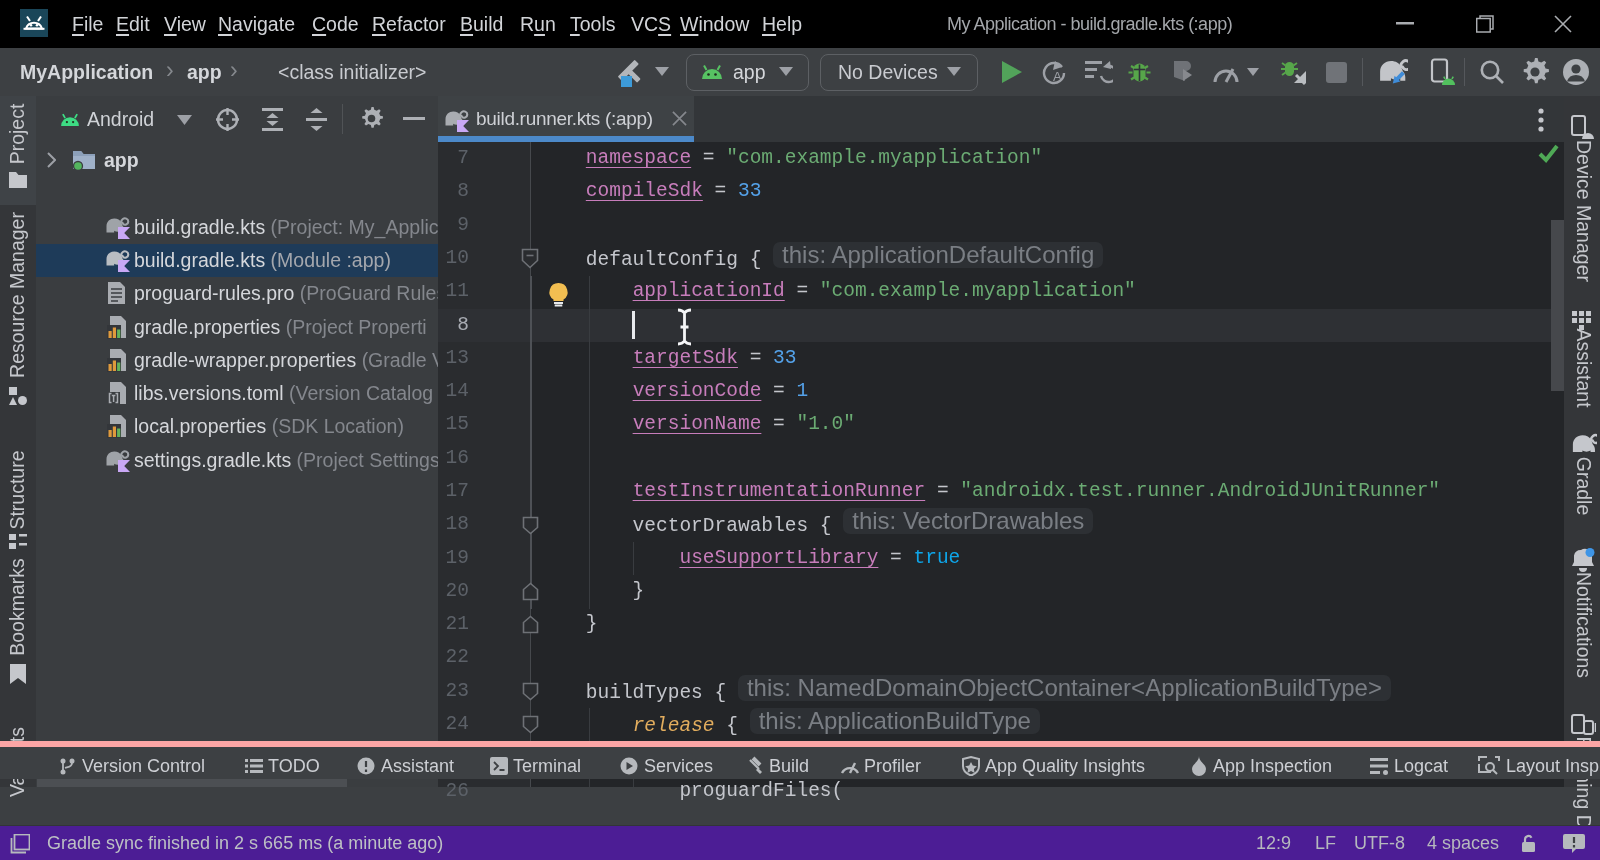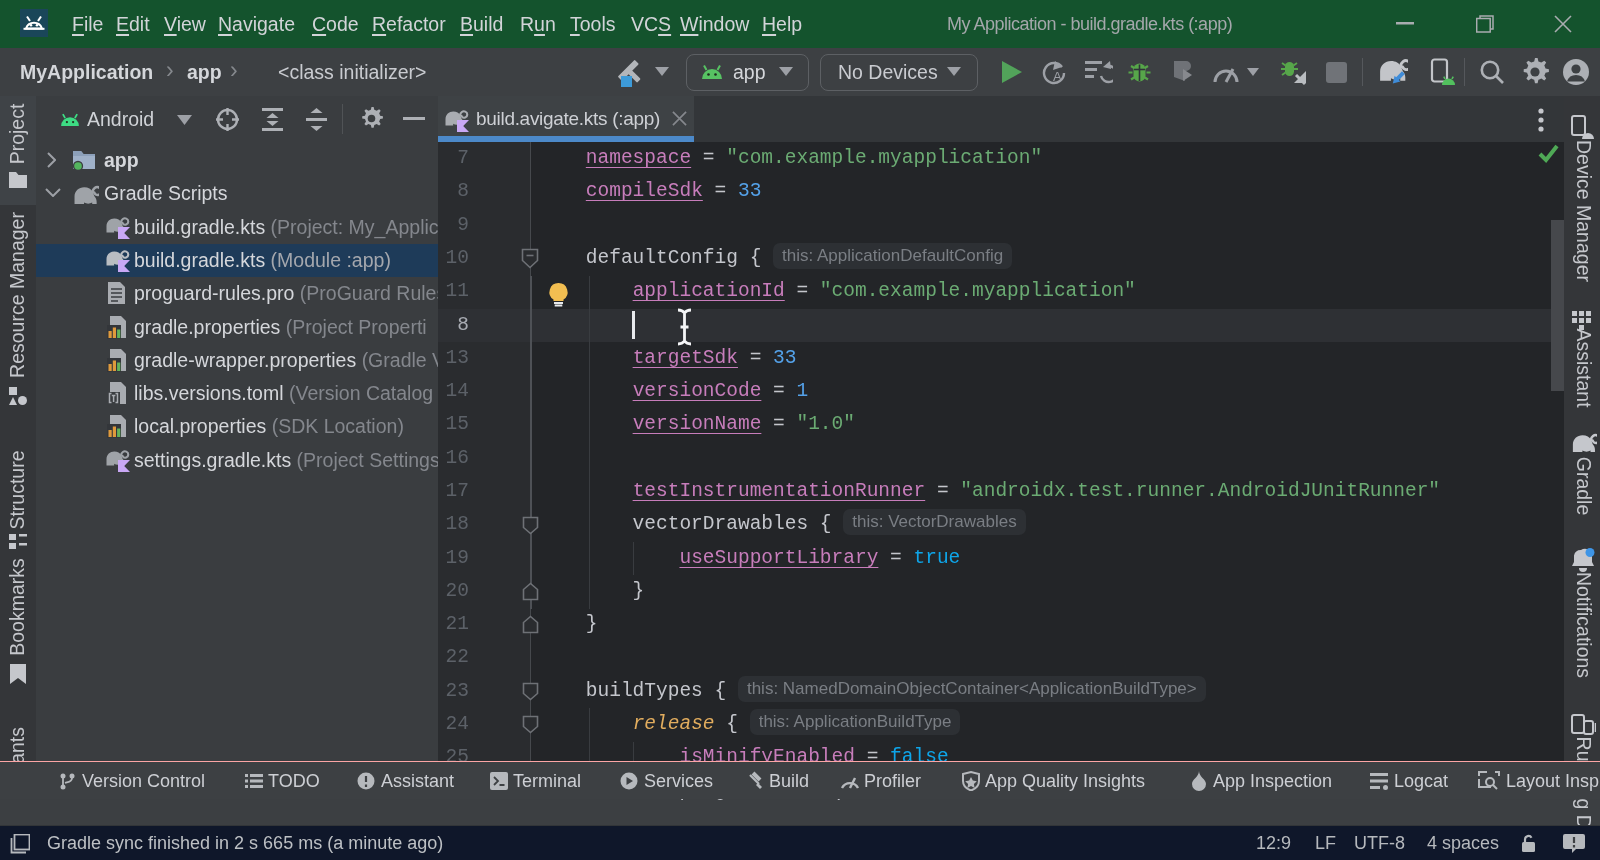--- a/index.html
+++ b/index.html
@@ -1,20 +1,20 @@
 <!DOCTYPE html>
 <html><head>
 <meta charset="utf-8">
 <style>
   * { margin:0; padding:0; box-sizing:border-box; }
   html,body { width:1600px; height:860px; overflow:hidden; background:#3C3F42; font-family:"Liberation Sans",sans-serif; }
   #app { position:relative; width:1600px; height:860px; background:#3C3F42; }
   .abs { position:absolute; }
   
-  #titlebar { position:absolute; left:0; top:0; width:1600px; height:48px; background:#14532d; }
+  #titlebar { position:absolute; left:0; top:0; width:1600px; height:48px; background:#000000; }
   .menu { position:absolute; top:0; height:48px; line-height:48px; color:#D2D4D8; font-size:19.5px; }
   .menu u { text-decoration:underline; text-underline-offset:3px; text-decoration-thickness:1.5px; }
   #wintitle { position:absolute; top:0; height:48px; line-height:48px; color:#A4A7AB; font-size:18px; letter-spacing:-0.5px; }
   
   #toolbar { position:absolute; left:0; top:48px; width:1600px; height:48px; background:#3D4043; }
   .crumb { position:absolute; top:0; height:48px; line-height:48px; font-size:19.5px; color:#D5D7DB; }
   .combo { position:absolute; top:6px; height:37px; border:1.5px solid #5D6064; border-radius:8px; }
   
   #lstripe { position:absolute; left:0; top:96px; width:36px; height:691px; background:#343639; }
   #rstripe { position:absolute; left:1564px; top:96px; width:36px; height:691px; background:#343639; }
@@ -32,25 +32,25 @@
   #tabline { position:absolute; left:0; top:40px; width:256px; height:6px; background:#4C89C9; }
   #gutter { position:absolute; left:0; top:46px; width:93px; height:645px; background:#2A2C2F; border-right:1px solid #46494D; }
   .ln { position:absolute; right:61px; width:60px; text-align:right; font-family:"Liberation Mono",monospace; font-size:19.5px; line-height:33.3px; color:#5C6168; }
   #code { position:absolute; left:0; top:46px; width:1126px; height:645px; font-family:"Liberation Mono",monospace; font-size:19.5px; line-height:33.3px; color:#C4C6CC; }
   .cl { position:absolute; left:101px; white-space:pre; }
   .prop { color:#C77DBB; text-decoration:underline; text-underline-offset:4px; }
   .str { color:#6BAB73; }
   .num { color:#54A1E8; }
   .kw  { color:#0ea5e9; }
   .rel { color:#E2AD5E; font-style:italic; }
-  .inlay { display:inline-block; font-family:"Liberation Sans",sans-serif; background:#2D3034; color:#7A7E84; font-size:17px; line-height:26px; height:26px; border-radius:7px; padding:0 9px; vertical-align:2px; }
+  .inlay { display:inline-block; font-family:"Liberation Sans",sans-serif; background:#2D3034; color:#7A7E84; font-size:24px; line-height:26px; height:26px; border-radius:7px; padding:0 9px; vertical-align:2px; }
   
-  #botbar { position:absolute; left:0; top:761px; width:1600px; height:38px; background:#3D4043; border-top:1px solid #fca5a5; }
+  #botbar { position:absolute; left:0; top:741px; width:1600px; height:38px; background:#3D4043; border-top:6px solid #fca5a5; }
   .bitem { position:absolute; top:0; height:38px; line-height:38px; font-size:18px; color:#CDCFD4; white-space:nowrap; }
-  #statusbar { position:absolute; left:0; top:825px; width:1600px; height:35px; background:#0f172a; border-top:1px solid #323538; }
+  #statusbar { position:absolute; left:0; top:825px; width:1600px; height:35px; background:#4c1d95; border-top:1px solid #323538; }
   .sitem { position:absolute; top:0; height:34px; line-height:34px; font-size:18px; color:#B6B9BD; white-space:nowrap; }
   svg { display:block; }
   .icon { position:absolute; }
 </style>
 </head>
 <body>
 <div id="app">
   <div id="titlebar">
     <svg class="icon" style="left:20px;top:9px" width="28" height="28" viewBox="0 0 28 28">
       <rect x="0" y="0" width="28" height="28" fill="#1A4659"></rect>
@@ -314,33 +314,20 @@
       <svg class="icon" style="left:11px;top:9px" width="9" height="16" viewBox="0 0 9 16">
           <path d="M1 1 l7 7 l-7 7" stroke="#9DA0A6" stroke-width="2" fill="none"></path>
         </svg>
       <svg class="icon" style="left:36px;top:6px" width="24" height="21" viewBox="0 0 24 21">
         <path d="M1 2 h8 l2.5 3 H23 v15 H1 z" fill="#9FB1C9"></path>
         <path d="M1 2 h8 l2.5 3 H23 v2 H1 z" fill="#8CA0BA"></path>
         <circle cx="6" cy="17" r="4.5" fill="#53B45E" stroke="#3A3D40" stroke-width="1.3"></circle>
       </svg>
       <span style="position:absolute;left:68px;font-weight:bold">app</span>
     </div>
-    <div class="trow" style="top:80.3px">
-      <svg class="icon" style="left:9px;top:12px" width="16" height="9" viewBox="0 0 16 9">
-          <path d="M1 1 l7 7 l7 -7" stroke="#9DA0A6" stroke-width="2" fill="none"></path>
-        </svg>
-      <svg class="icon" style="left:36px;top:7px" width="27" height="21" viewBox="0 0 22 18">
-        <g transform="scale(1.06)">
-            <path fill="#9FA3A8" d="M1.5 17.5 V11 C1.5 6.5 5 3.5 9.3 3.5 C12.6 3.5 15.1 5 16.3 7.4 C17 8.8 17.3 10.3 18.2 11.6 C19 12.8 19.4 14 19.4 15.5 V17.5 H15.8 V15.8 C13.8 17 11.2 17 9.2 15.8 V17.5 Z"></path>
-            <path d="M15.9 7.6 C16.2 4.4 18.9 2.5 21.3 3.6 C24 4.8 23.9 8.5 21.2 9.5 C19.7 10.05 18.1 9.3 17.5 7.8" fill="none" stroke="#9FA3A8" stroke-width="2.1" stroke-linecap="round"></path>
-          </g>
-        <circle cx="21.8" cy="6.7" r="1.1" fill="#3A3D40"></circle>
-      </svg>
-      <span style="position:absolute;left:68px">Gradle Scripts</span>
-    </div>
     <div class="trow" style="top:146.9px">
       <svg class="icon" style="left:69px;top:5px" width="27" height="25" viewBox="0 0 27 25">
         <path fill="#B9BDC2" d="M1.5 17.5 V11 C1.5 6.5 5 3.5 9.3 3.5 C12.6 3.5 15.1 5 16.3 7.4 C17 8.8 17.3 10.3 18.2 11.6 C19 12.8 19.4 14 19.4 15.5 V17.5 H15.8 V15.8 C13.8 17 11.2 17 9.2 15.8 V17.5 Z"></path>
           <path d="M15.9 7.6 C16.2 4.4 18.9 2.5 21.3 3.6 C24 4.8 23.9 8.5 21.2 9.5 C19.7 10.05 18.1 9.3 17.5 7.8" fill="none" stroke="#B9BDC2" stroke-width="2.1" stroke-linecap="round"></path>
         <circle cx="20.6" cy="6.3" r="1.1" fill="#1E3B59"></circle>
         <path d="M13 12 H25 L19.2 18 L25 24 H13 Z" fill="#C9A8F5"></path>
       </svg>
       <span style="position:absolute;left:98px">build.gradle.kts <span style="color:#A4A7AD">(Module :app)</span></span>
     </div>
     <div class="trow" style="top:113.6px">
@@ -413,21 +400,21 @@
   </div>
   <div id="editor">
     <div id="tabbar">
       <div id="tab1">
         <svg class="icon" style="left:6px;top:12px" width="27" height="25" viewBox="0 0 27 25">
         <path fill="#A9ACB1" d="M1.5 17.5 V11 C1.5 6.5 5 3.5 9.3 3.5 C12.6 3.5 15.1 5 16.3 7.4 C17 8.8 17.3 10.3 18.2 11.6 C19 12.8 19.4 14 19.4 15.5 V17.5 H15.8 V15.8 C13.8 17 11.2 17 9.2 15.8 V17.5 Z"></path>
             <path d="M15.9 7.6 C16.2 4.4 18.9 2.5 21.3 3.6 C24 4.8 23.9 8.5 21.2 9.5 C19.7 10.05 18.1 9.3 17.5 7.8" fill="none" stroke="#A9ACB1" stroke-width="2.1" stroke-linecap="round"></path>
         <circle cx="20.6" cy="6.3" r="1.1" fill="#3E4245"></circle>
         <path d="M13 12 H25 L19.2 18 L25 24 H13 Z" fill="#C9A8F5"></path>
       </svg>
-        <div class="abs" style="left:38px;top:0;height:46px;line-height:46px;font-size:19px;letter-spacing:-0.3px;color:#CED0D5">build.avigate.kts (:app)</div>
+        <div class="abs" style="left:38px;top:0;height:46px;line-height:46px;font-size:19px;letter-spacing:-0.3px;color:#CED0D5">build.runner.kts (:app)</div>
         <svg class="icon" style="left:234px;top:15px" width="15" height="15" viewBox="0 0 16 16">
             <path d="M1 1 L15 15 M15 1 L1 15" stroke="#85888D" stroke-width="1.8"></path>
           </svg>
       </div>
       <div id="tabline"></div>
       <svg class="icon" style="left:1100px;top:12px" width="6" height="24" viewBox="0 0 6 24" fill="#C5C7CC">
           <circle cx="3" cy="3" r="2.6"></circle>
           <circle cx="3" cy="12" r="2.6"></circle>
           <circle cx="3" cy="21" r="2.6"></circle>
         </svg>

